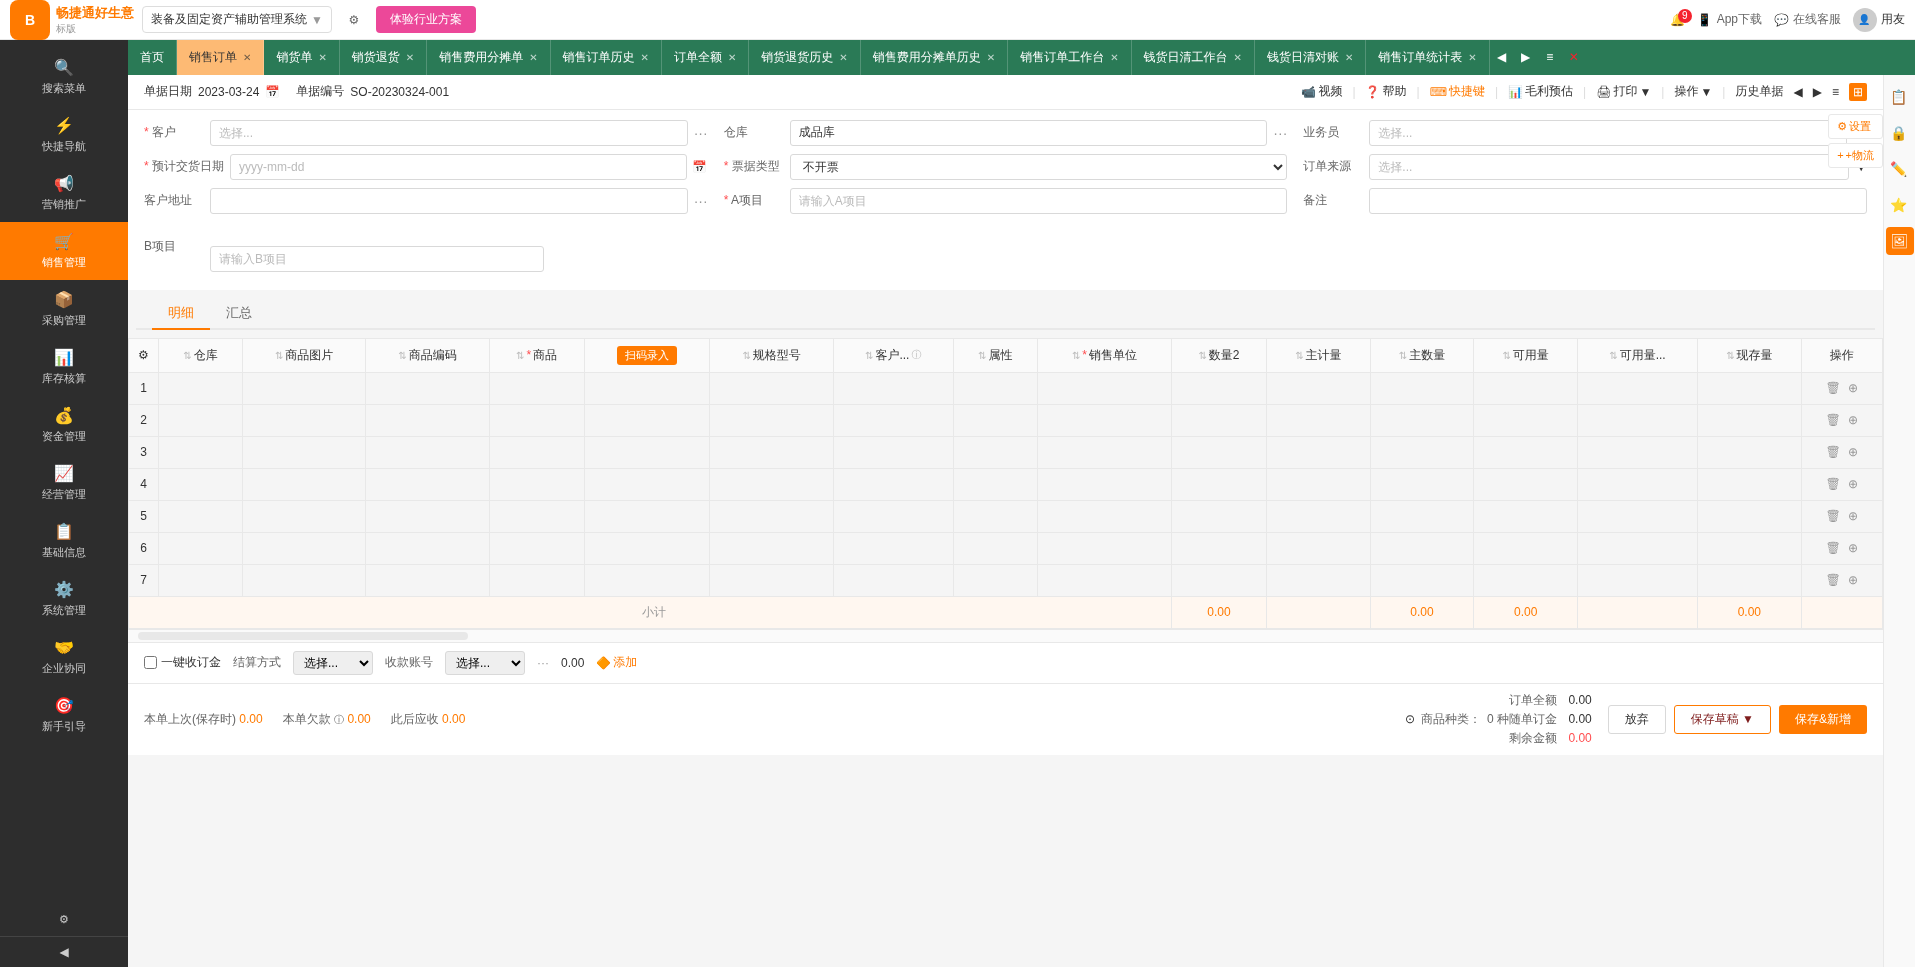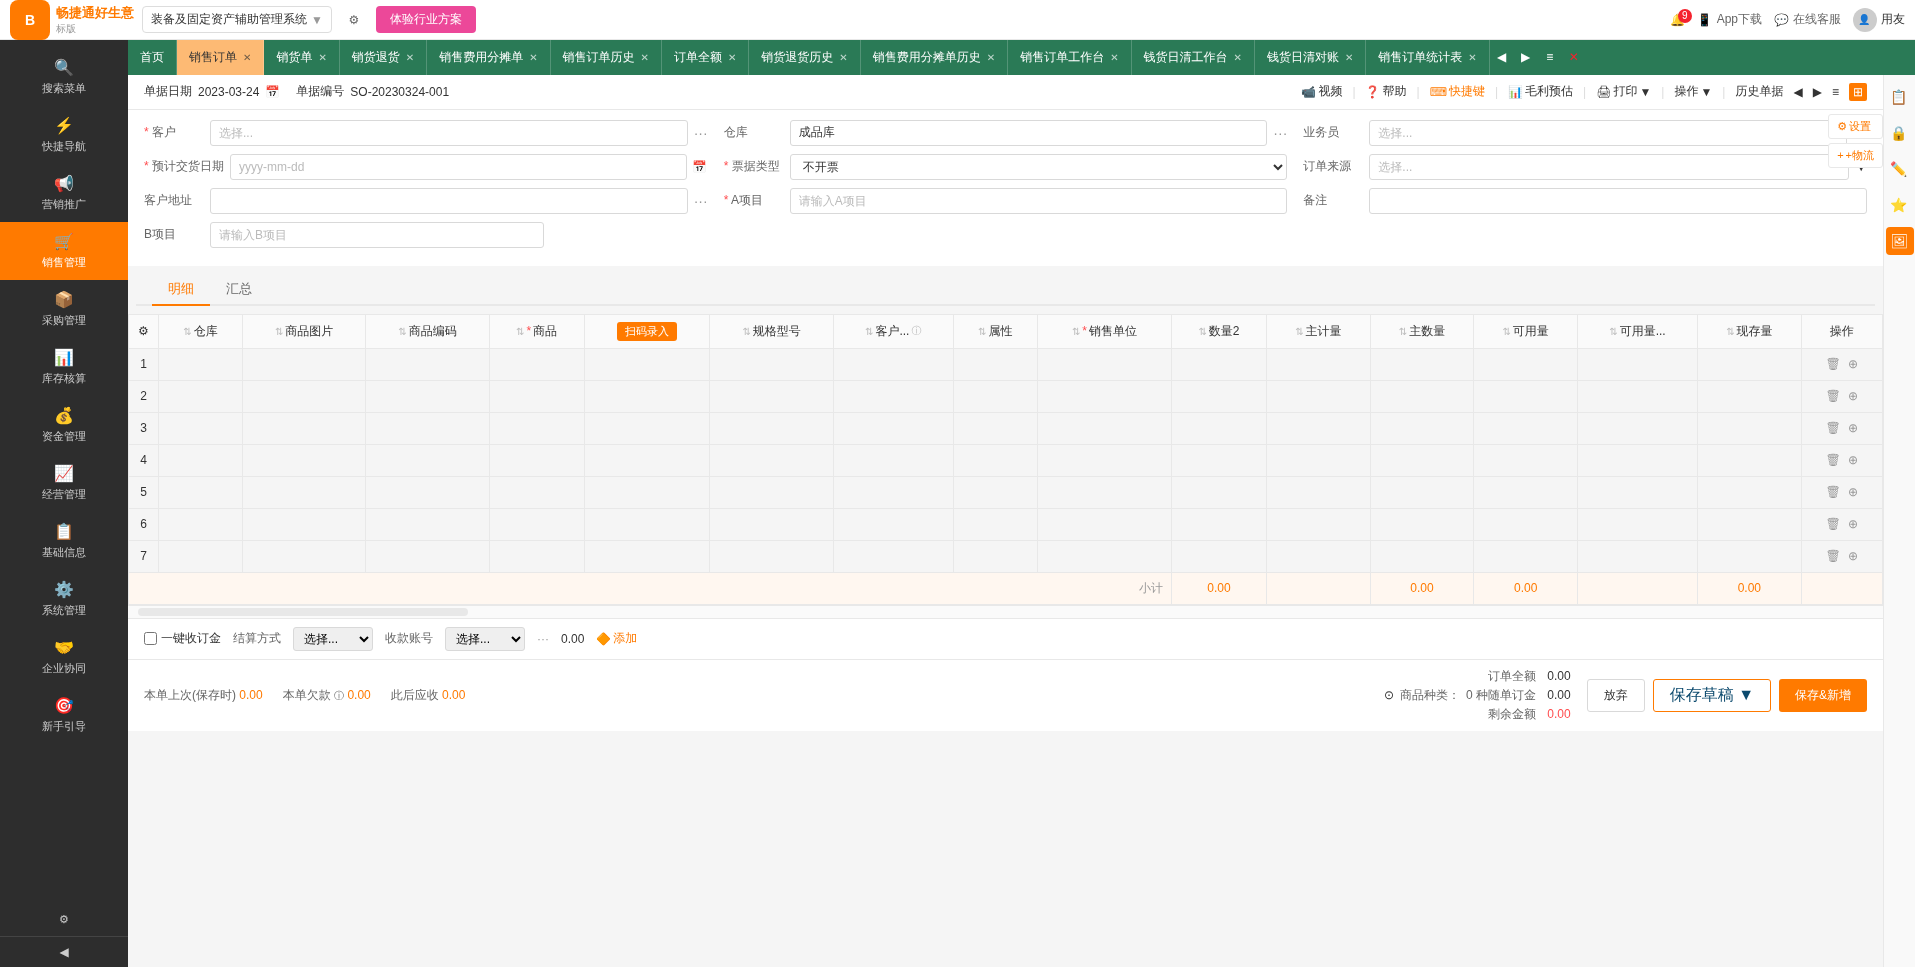--- a/index.html
+++ b/index.html
@@ -86,21 +86,21 @@
     
     .bottom-bar { display: flex; align-items: center; padding: 8px 16px; background: #fff; border-top: 1px solid #e8e8e8; justify-content: space-between; }
     .bottom-stats { display: flex; align-items: center; gap: 20px; font-size: 12px; color: #666; }
     .bottom-stats .highlight { color: #ff7a00; }
     .bottom-right { display: flex; align-items: center; gap: 16px; }
     .order-summary { display: flex; flex-direction: column; align-items: flex-end; font-size: 12px; color: #666; gap: 2px; }
     .order-summary .amount { color: #333; }
     .order-summary .remainder { color: #ff4d4f; }
     .bottom-actions { display: flex; gap: 8px; }
     .btn-discard { border: 1px solid #d9d9d9; background: #fff; padding: 5px 16px; border-radius: 3px; cursor: pointer; font-size: 12px; color: #333; }
-    .btn-save-draft { border: 1px solid #ff7a00; background: #fff; padding: 5px 16px; border-radius: 3px; cursor: pointer; font-size: 16px; color: #0c4a6e; }
+    .btn-save-draft { border: 1px solid #ff7a00; background: #fff; padding: 5px 16px; border-radius: 3px; cursor: pointer; font-size: 12px; color: #7f1d1d; }
     .btn-save-new { background: #ff7a00; color: #fff; border: none; padding: 5px 16px; border-radius: 3px; cursor: pointer; font-size: 12px; }
     
     
     .right-panel { width: 32px; background: #f9f9f9; border-left: 1px solid #e8e8e8; display: flex; flex-direction: column; align-items: center; padding: 8px 0; gap: 8px; flex-shrink: 0; }
     .right-panel-icon { width: 28px; height: 28px; display: flex; align-items: center; justify-content: center; cursor: pointer; color: #666; font-size: 14px; }
     
     .th-inner { display: flex; align-items: center; justify-content: center; gap: 2px; }
     .float-btn { background: #fff; border: 1px solid #e8e8e8; padding: 4px 8px; font-size: 11px; border-radius: 3px; cursor: pointer; color: #ff7a00; display: flex; align-items: center; gap: 2px; }
     
     .page-wrapper { display: flex; flex-direction: column; height: 100%; position: relative; }
@@ -395,21 +395,21 @@
                   <input type="text" class="form-input" placeholder="请输入A项目" style="flex: 1 1 0%;">
                 </div>
                 <div class="form-field" style="flex:2;">
                   <label>备注</label>
                   <input type="text" class="form-input" style="flex: 1 1 0%;">
                 </div>
               </div>
               <div class="form-row">
                 <div class="form-field" style="flex:2; max-width:400px;">
                   <label>B项目</label>
-                  <input type="text" class="form-input" placeholder="请输入B项目" style="flex: 1 1 0%;">
+                  <input type="text" class="form-input" placeholder="请输入B项目" style="flex: 1 1 0%; margin-top: 24px;">
                 </div>
               </div>
             </div>
           </div>
 
           <div class="inner-tabs">
             <div class="inner-tab active">明细</div>
             <div class="inner-tab">汇总</div>
           </div>
 
@@ -663,21 +663,21 @@
                   <td></td>
                   <td></td>
                   <td></td>
                   <td>
                     <span style="cursor:pointer; color:#999; margin-right:4px;">🗑</span>
                     <span style="cursor:pointer; color:#999;">⊕</span>
                   </td>
                 </tr>
 
                 <tr class="summary-row">
-                  <td colspan="10" style="text-align:right; padding-left:16px;">
+                  <td colspan="10" style="text-align:center; padding-left:16px;">
                     <span style="color:#999; font-weight:500;">小计</span>
                   </td>
                   <td style="color:#ff7a00; font-weight:500;">0.00</td>
                   <td></td>
                   <td style="color:#ff7a00; font-weight:500;">0.00</td>
                   <td style="color:#ff7a00; font-weight:500;">0.00</td>
                   <td></td>
                   <td style="color:#ff7a00; font-weight:500;">0.00</td>
                   <td></td>
                 </tr>

